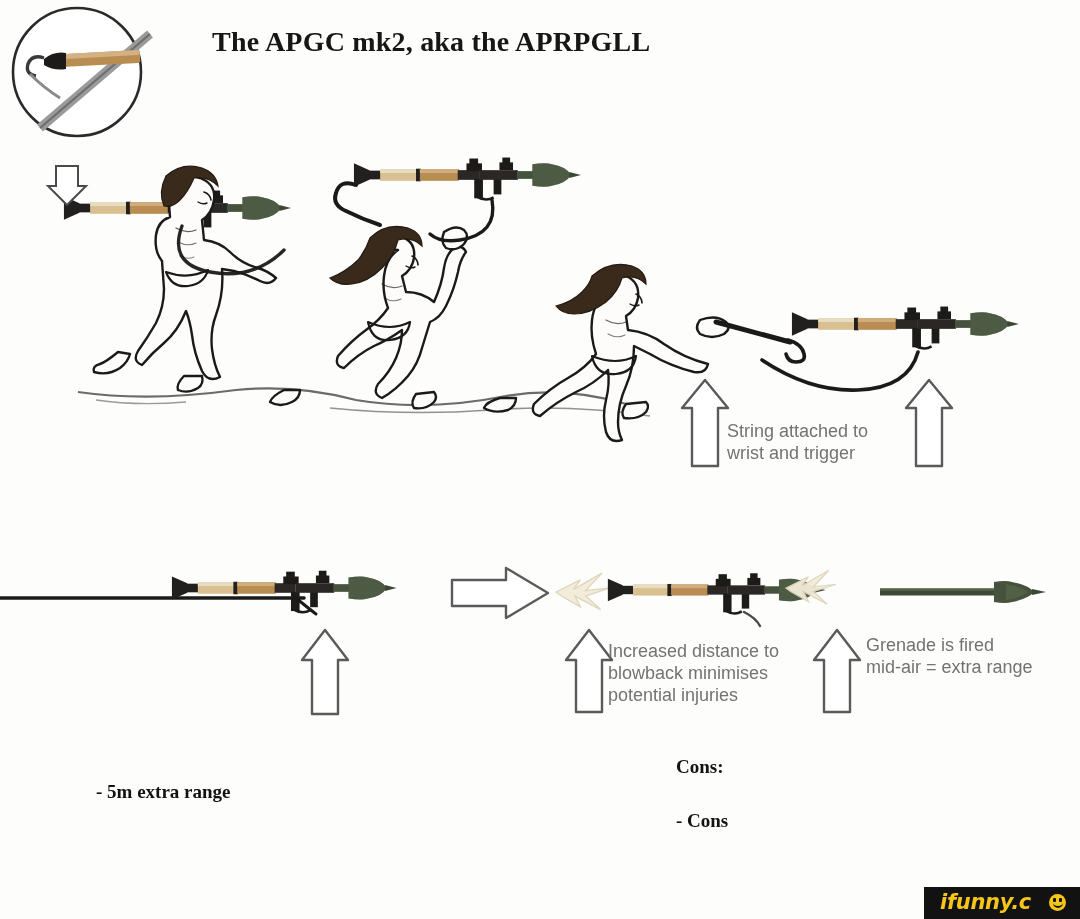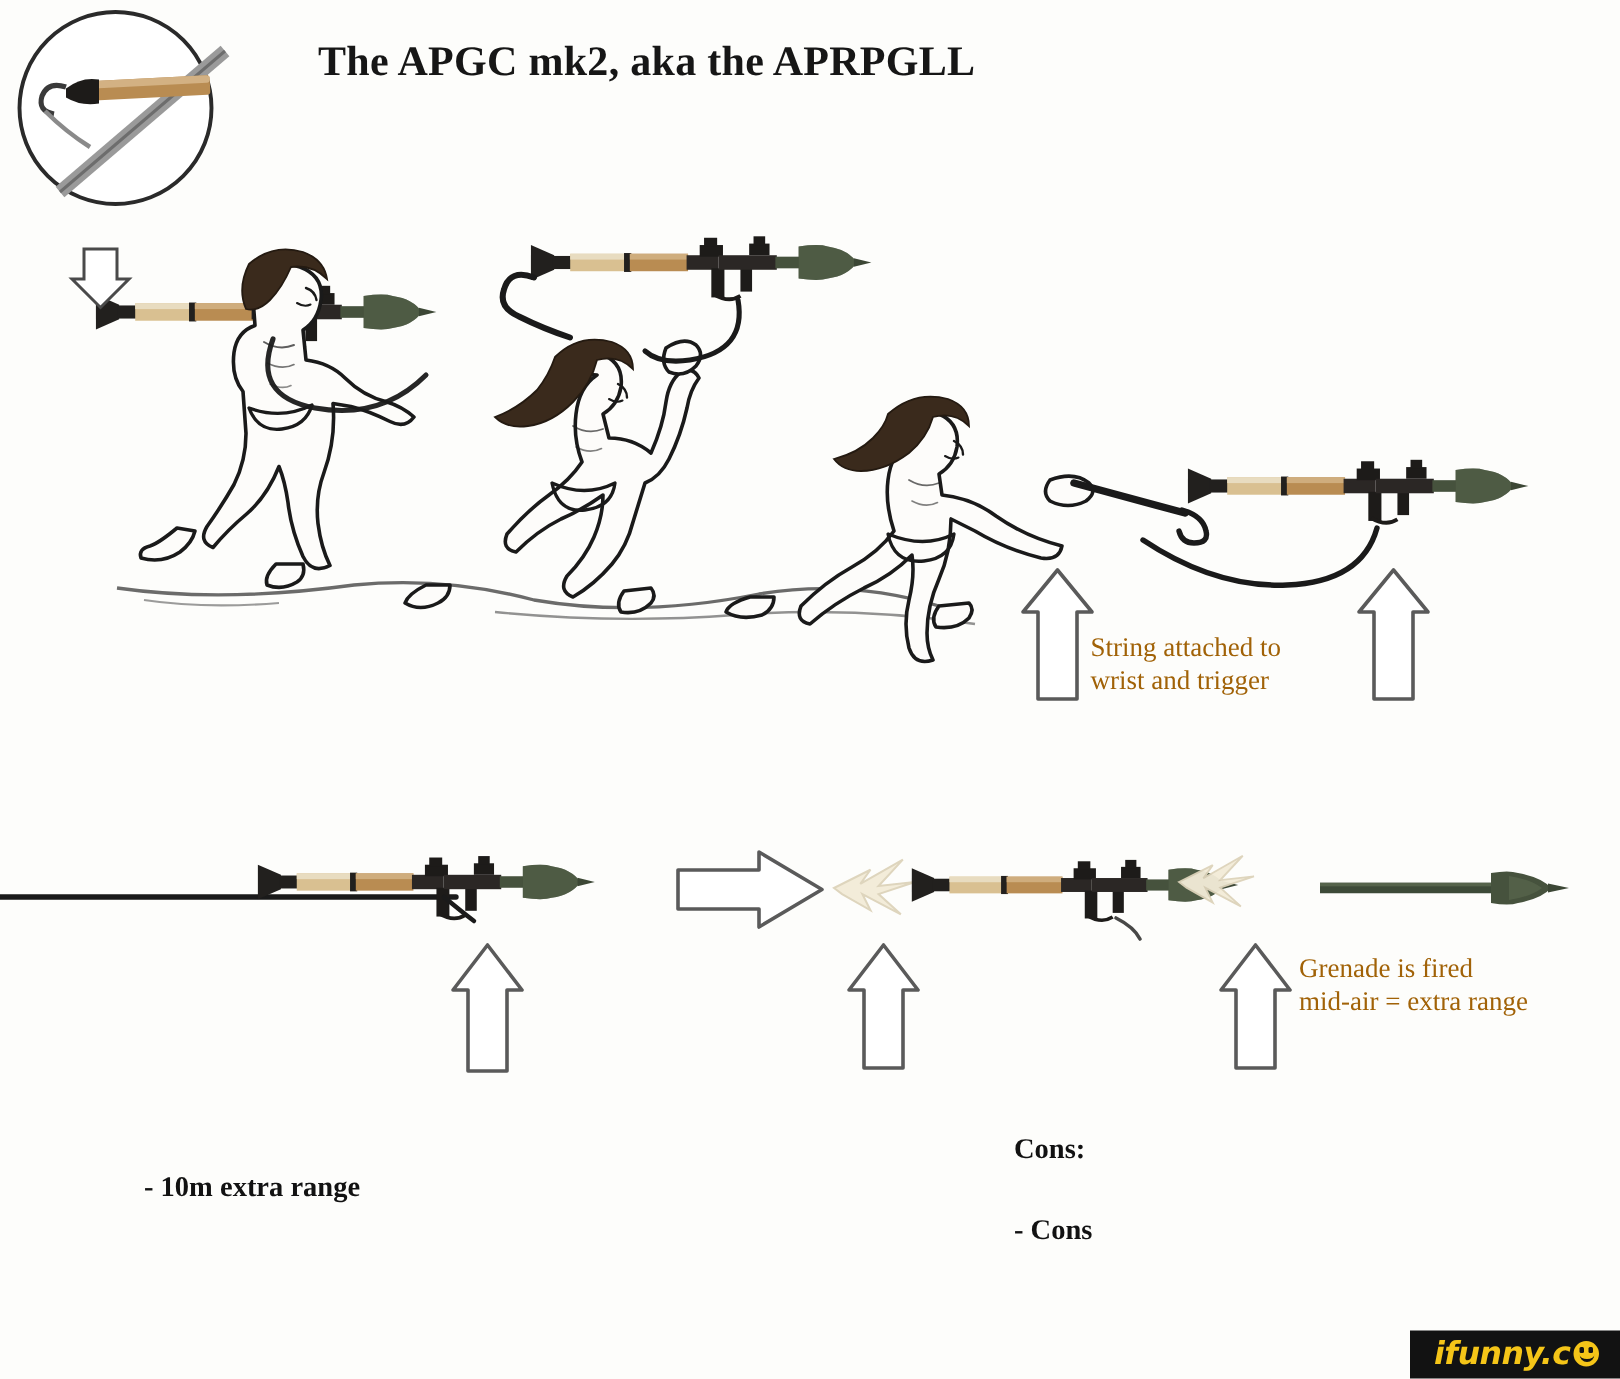--- a/index.html
+++ b/index.html
@@ -44,22 +44,22 @@
     font-size: 22px;
     color: #1d1d1d;
     font-family: "Liberation Serif", serif;
   }
 
   
   .note {
     position: absolute;
     font-size: 18px;
     line-height: 1.22;
-    color: #a16207;
-    font-family: Liberation Serif, serif;
+    color: #737373;
+    font-family: Liberation Sans, sans-serif;
     white-space: pre-line;
   }
   .note-wrist  { left: 727px; top: 421px; }
   .note-tension{ left: 92px;  top: 639px; }
   .note-blow   { left: 608px; top: 641px; }
   .note-mid    { left: 866px; top: 635px; }
 
   
   .proscons {
     position: absolute;
@@ -75,21 +75,21 @@
 
   
   .watermark {
     position: absolute;
     right: 0;
     bottom: 0;
     background: #121212;
     padding: 5px 14px 6px 16px;
     display: flex;
     align-items: center;
-    gap: 1px;
+    gap: 17px;
   }
   .watermark-text {
     color: #f5c518;
     font-family: "DejaVu Sans", sans-serif;
     font-weight: bold;
     font-size: 21px;
     font-style: italic;
     letter-spacing: -0.3px;
     line-height: 1;
   }
@@ -362,25 +362,28 @@
     </g>
     <g>
       <path d="M824 712 L824 660 L814 660 L837 630 L860 660 L850 660 L850 712 Z" fill="#ffffff" stroke="#5a5a5a" stroke-width="2.4" stroke-linejoin="round"></path>
     </g>
   </svg>
 
   <div class="title-main">The APGC mk2, aka the APRPGLL</div>
 
   <div class="note note-wrist">String attached to
 wrist and trigger</div>
+  <div class="note note-blow">Increased distance to
+blowback minimises
+potential injuries</div>
   <div class="note note-mid">Grenade is fired
 mid-air = extra range</div>
 
   <div class="proscons pros">
-    <div>- 10m extra range</div>
+    <div>- 5m extra range</div>
     
     
   </div>
 
   <div class="proscons cons">
     <div>Cons:</div>
     <div>- Cons</div>
   </div>
 
   <div class="watermark">

